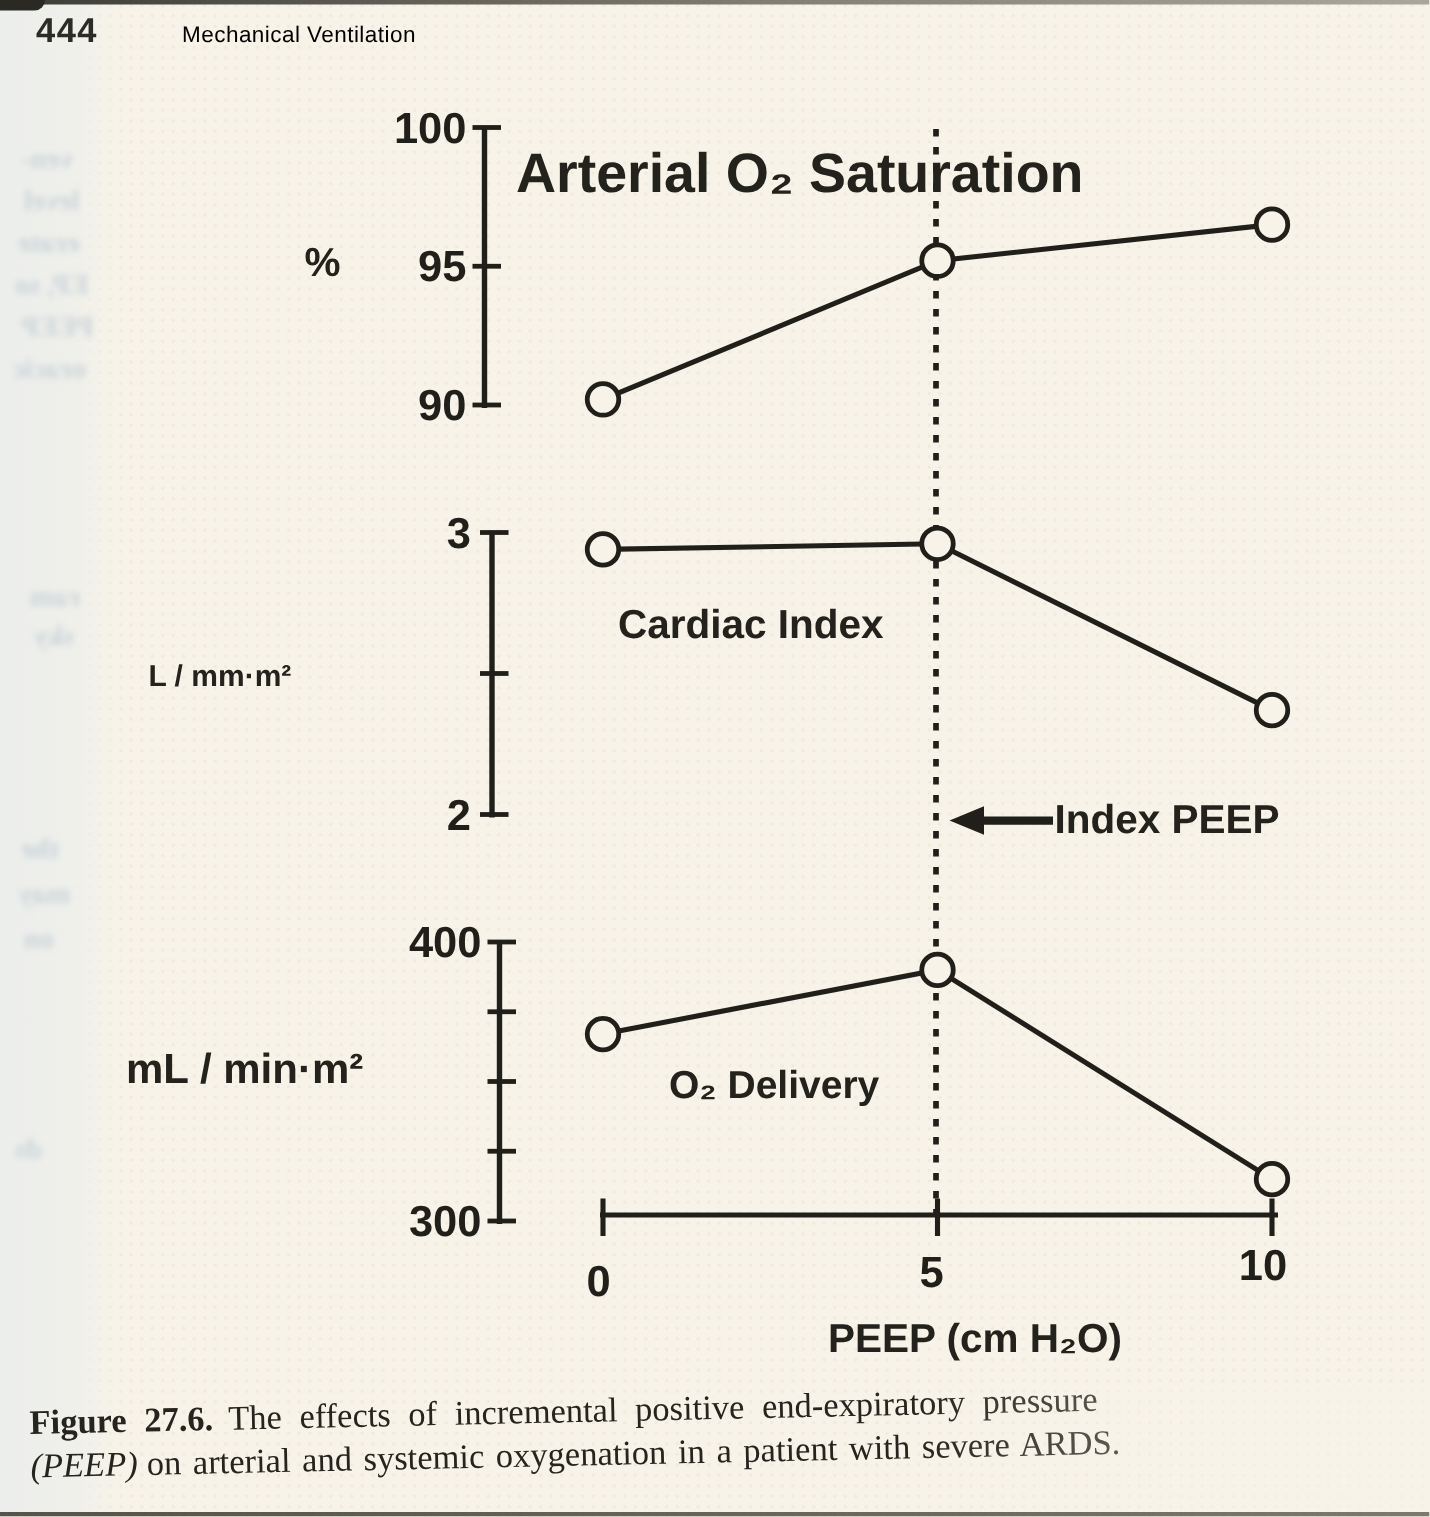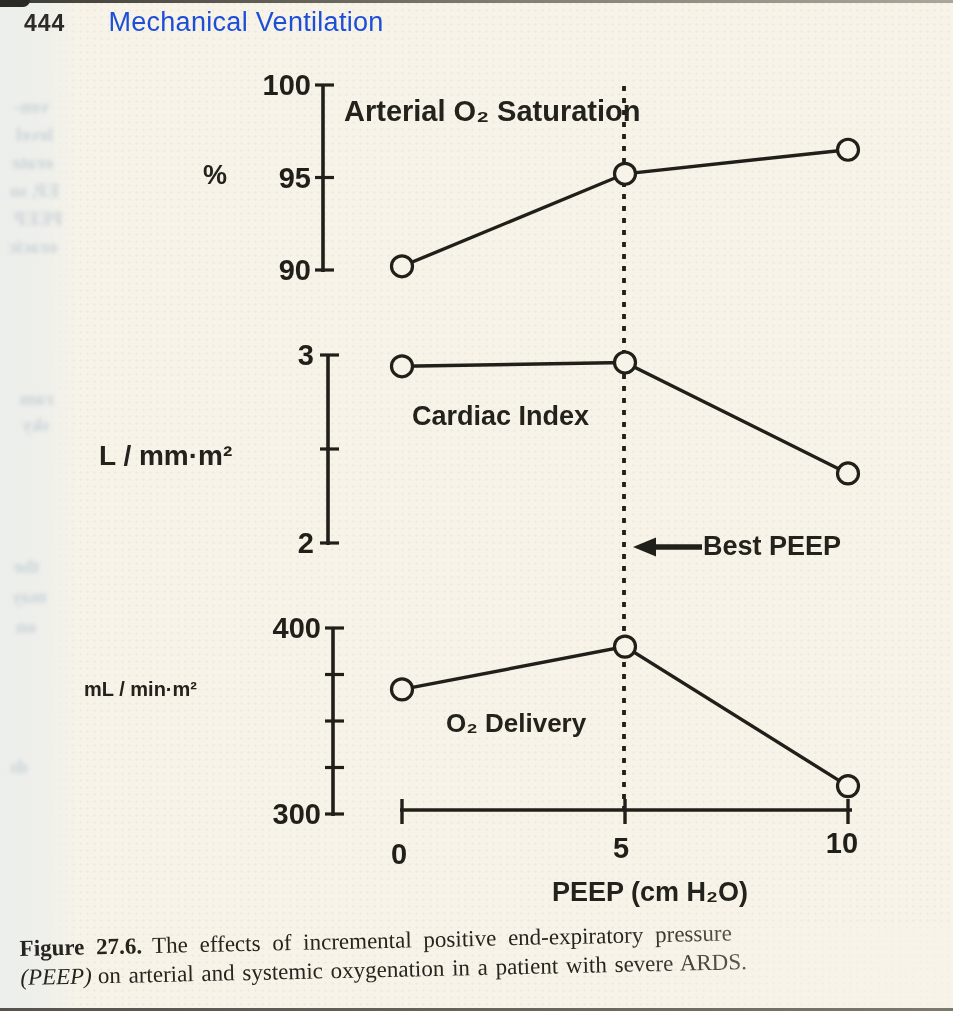--- a/index.html
+++ b/index.html
@@ -23,33 +23,33 @@
   
   #bleed-layer{left:0;top:0;width:90px;height:1011px;z-index:1;}
   #bleed-layer span{
     position:absolute;display:block;
     font-family:"Liberation Serif", serif;font-weight:700;font-size:19px;
     color:#b2bfcb;opacity:0.6;filter:blur(2px);
     transform:scaleX(-1);white-space:nowrap;}
   
   #header{left:24px;top:7px;z-index:3;}
   .page-num{font-weight:700;font-size:23px;color:#2c2b26;letter-spacing:1px;margin-top:40px;}
-  .running{font-size:27px;color:#1d4ed8;margin-left:43px;letter-spacing:0.3px;}
+  .running{font-size:15px;color:#000000;margin-left:56px;letter-spacing:0.3px;}
   
   #chart-svg{left:0;top:0;z-index:2;}
   #chart-svg text{font-family:"Liberation Sans",sans-serif;font-weight:700;fill:#211f1a;}
   
   .chart-label{z-index:3;font-weight:700;color:#24221c;white-space:nowrap;}
-  .title-sat{left:344px;top:95px;font-size:29px;}
+  .title-sat{left:344px;top:95px;font-size:37px;}
   .pct{left:203px;top:160px;font-size:27px;}
   .title-ci{left:412px;top:401px;font-size:27px;}
-  .unit-ci{left:99px;top:440px;font-size:28px;}
+  .unit-ci{left:99px;top:440px;font-size:20px;}
   .best-peep{left:703px;top:531px;font-size:27px;}
   .title-do2{left:446px;top:708px;font-size:26px;}
-  .unit-do2{left:84px;top:678px;font-size:20px;text-align:right;}
+  .unit-do2{left:84px;top:697px;font-size:28px;text-align:right;}
   .xlabel{left:516px;top:877px;font-size:27px;margin-left:36px;}
   
   #caption{left:20px;top:934px;width:926px;z-index:3;
     font-family:"Liberation Serif", serif;font-size:23px;line-height:29px;color:#26241e;
     transform:rotate(-1.25deg);transform-origin:0 50%;}
   .cap-label{font-weight:700;margin-right:10px;}
   .cap-l1{word-spacing:6px;}
   .cap-l2{word-spacing:2px;}
   .cap-italic{font-style:italic;margin-right:6px;}
   .caption-fade{left:610px;top:925px;width:343px;height:84px;z-index:4;pointer-events:none;
@@ -124,21 +124,21 @@
     <line x1="848" y1="799" x2="848" y2="824" stroke="#211f1a" stroke-width="3.4"></line>
     <text x="842" y="853" text-anchor="middle" font-size="29">10</text>
     <line x1="652" y1="547" x2="702" y2="547" stroke="#211f1a" stroke-width="5.5"></line>
     <polygon points="633,547 656,537.5 656,556.5" fill="#211f1a"></polygon>
   </svg>
 
 <div class="abs chart-label title-sat">Arterial O₂ Saturation</div>
 <div class="abs chart-label pct">%</div>
 <div class="abs chart-label title-ci">Cardiac Index</div>
 <div class="abs chart-label unit-ci">L / mm·m²</div>
-<div class="abs chart-label best-peep">Best PEEP</div>
+<div class="abs chart-label best-peep">Index PEEP</div>
 <div class="abs chart-label title-do2">O₂ Delivery</div>
 <div class="abs chart-label unit-do2">mL / min·m²</div>
 <div class="abs chart-label xlabel">PEEP (cm H₂O)</div>
 
 <div class="abs" id="caption">
   <span class="cap-l1"><span class="cap-label">Figure 27.6.</span><span>The effects of incremental positive end-expiratory pressure</span></span><br>
   <span class="cap-l2"><span class="cap-italic">(PEEP)</span><span>on arterial and systemic oxygenation in a patient with severe ARDS.</span></span>
 </div>
 <div class="abs caption-fade"></div>
 

